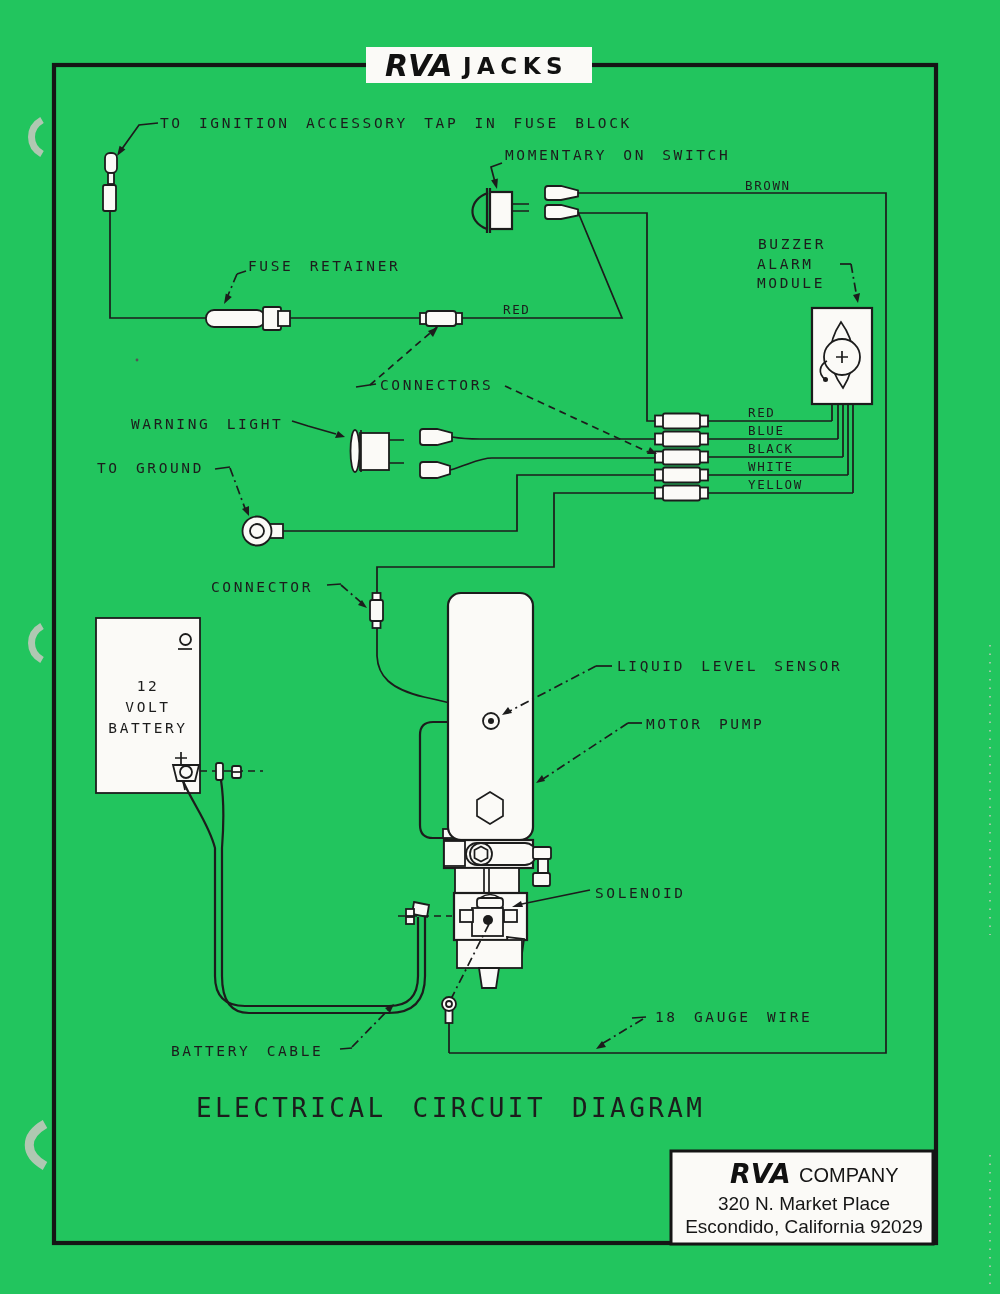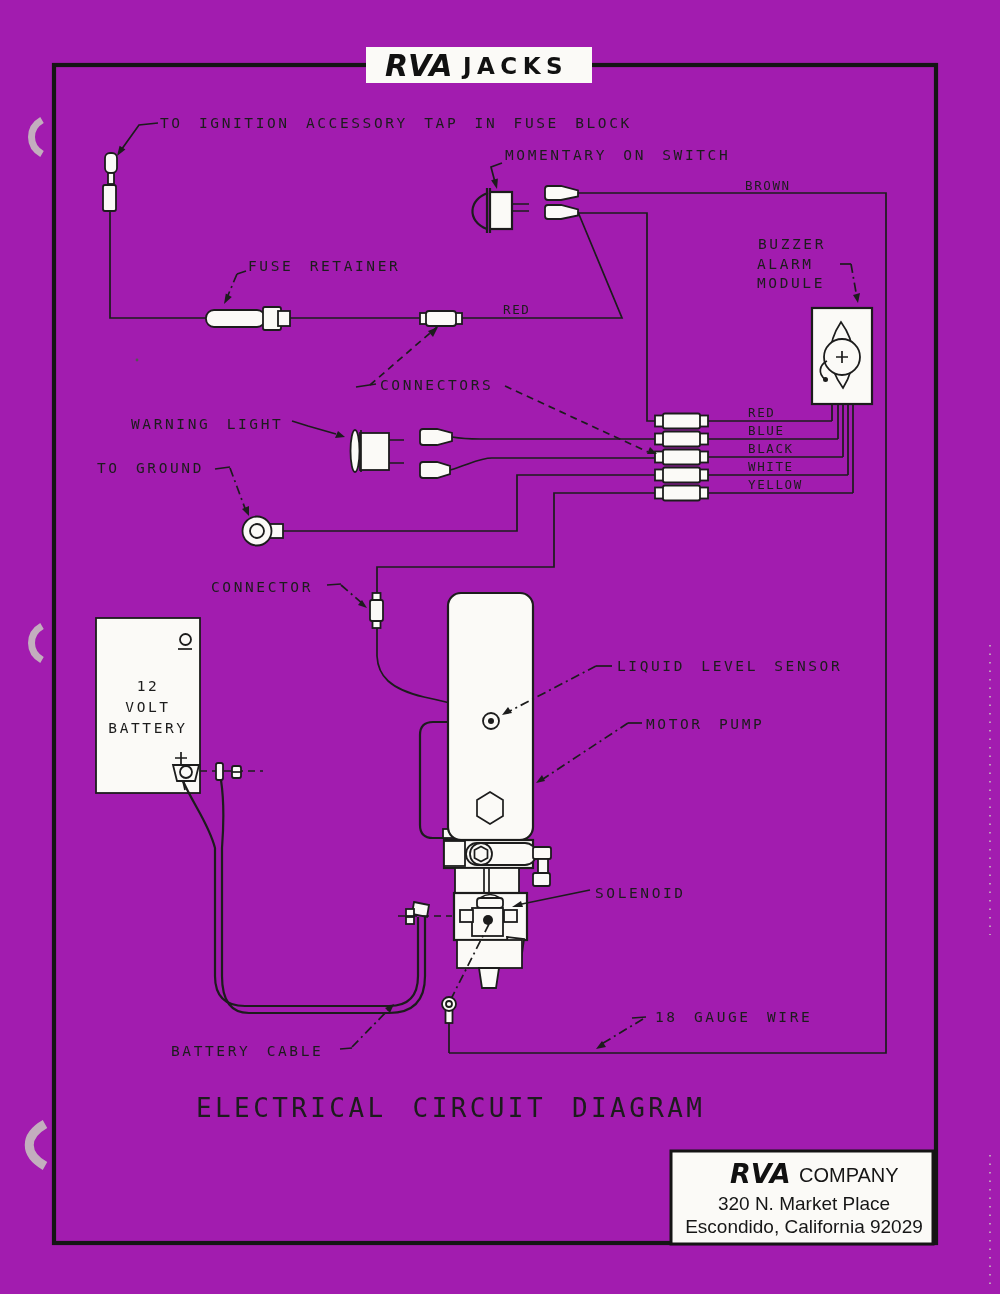--- a/index.html
+++ b/index.html
@@ -1,16 +1,16 @@
 <!DOCTYPE html>
 <html><head>
 <meta charset="utf-8">
 <style>
   html,body{margin:0;padding:0;background:#fbfaf7;}
-  .page{position:relative;width:1000px;height:1294px;background:#a21caf;overflow:hidden;}
+  .page{position:relative;width:1000px;height:1294px;background:#22c55e;overflow:hidden;}
   svg{position:absolute;left:0;top:0;}
   .ink{stroke:#1c1c1c;fill:none;stroke-width:1.7;}
   .ink2{stroke:#1c1c1c;fill:none;stroke-width:2.2;}
   .comp{stroke:#1c1c1c;fill:#fbfaf7;stroke-width:1.8;}
   .comp2{stroke:#1c1c1c;fill:#fbfaf7;stroke-width:2.2;}
   .fillink{fill:#1c1c1c;stroke:none;}
   .dash{stroke-dasharray:7 5;}
   .dashdot{stroke-dasharray:9 4 2 4;}
   .lbl{font-family:"DejaVu Sans Mono",monospace;font-size:14.5px;letter-spacing:2.6px;word-spacing:5px;fill:#1c1c1c;}
   .lblsm{font-family:"DejaVu Sans Mono",monospace;font-size:12.5px;letter-spacing:1.6px;fill:#1c1c1c;}

